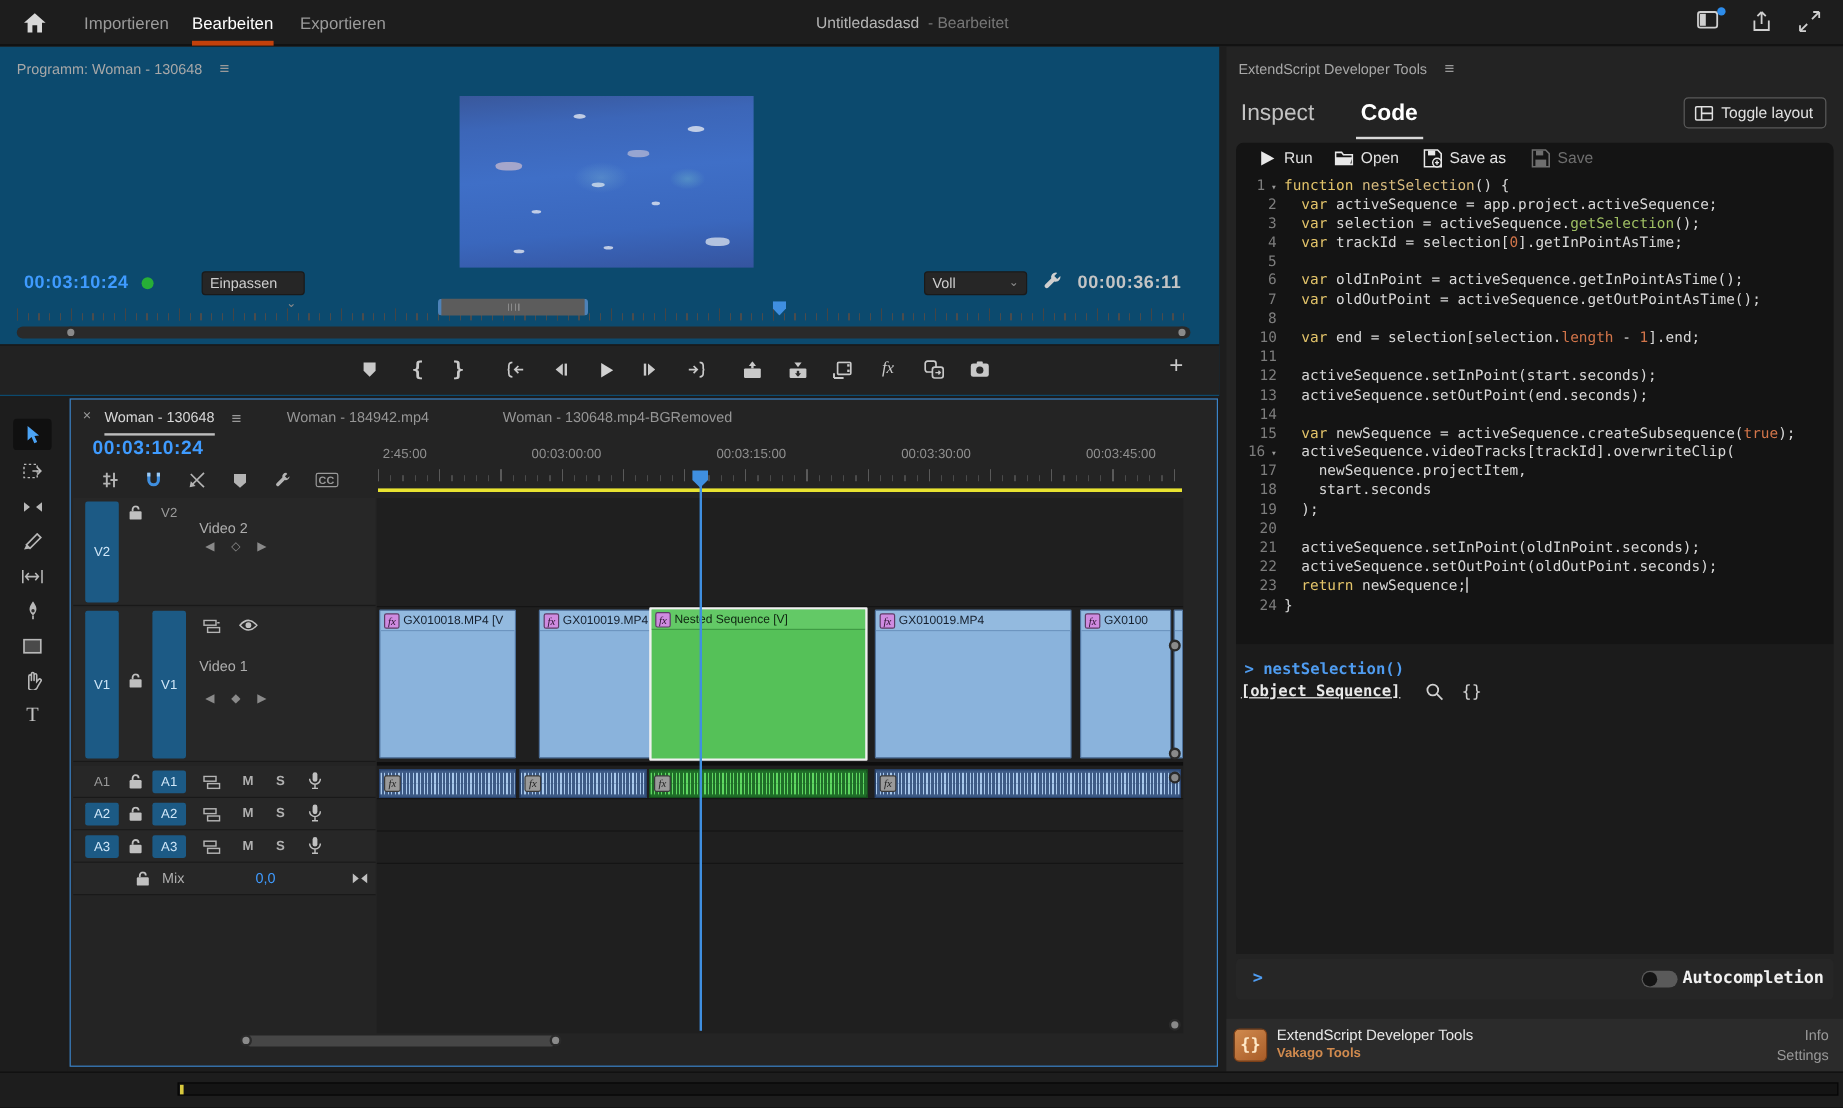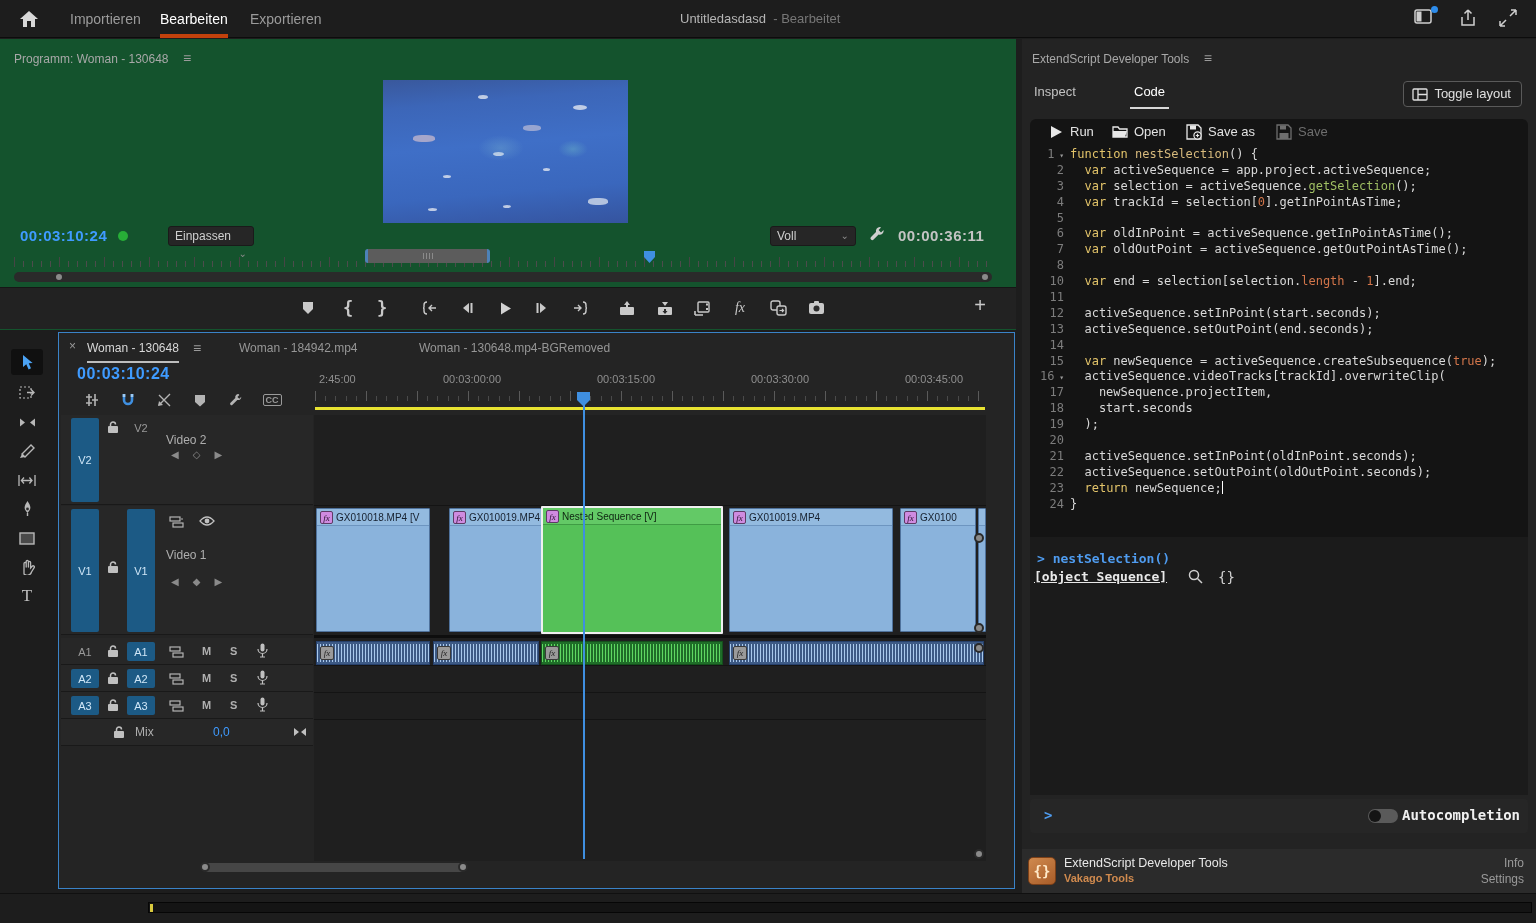--- a/index.html
+++ b/index.html
@@ -12,21 +12,21 @@
   .topbar { position:absolute; left:0; top:0; width:1536px; height:38px; background:#1d1d1d; border-bottom:1px solid #0c0c0c; }
   .home-btn { position:absolute; left:18px; top:8px; width:28px; height:22px; color:#d8d8d8; }
   .top-tab { position:absolute; top:0; height:38px; line-height:38px; font-size:14px; color:#9b9b9b; cursor:default; }
   .top-tab.active { color:#fff; border-bottom:4px solid #c2410c; }
   .doc-title { position:absolute; top:0; height:38px; line-height:38px; font-size:13px; color:#b5b5b5; }
   .doc-state { color:#777; font-size:13px; }
   .top-icon { position:absolute; top:8px; width:22px; height:22px; color:#cfcfcf; }
   .blue-dot { position:absolute; right:-2px; top:-2px; width:7px; height:7px; border-radius:50%; background:#2d8ceb; }
 
   
-  .monitor { position:absolute; left:0; top:39px; width:1016px; height:291px; background:#14532d; }
+  .monitor { position:absolute; left:0; top:39px; width:1016px; height:291px; background:#0c4a6e; }
   .panel-title { font-size:12px; color:#a8a8a8; }
   .menu-glyph { color:#9a9a9a; font-size:14px; }
   .video { position:absolute; left:383px; top:41px; width:245px; height:143px;
            background:linear-gradient(175deg,#39589c 0%,#3c66b8 18%,#3f6fc7 45%,#3a67bd 75%,#35549f 100%); overflow:hidden; }
   .video .speck { position:absolute; border-radius:50%; background:rgba(225,230,240,.8); }
   .tc-blue { color:#3f9bff; font-weight:bold; font-size:15px; letter-spacing:.5px; }
   .status-dot { position:absolute; left:118px; top:192px; width:10px; height:10px; border-radius:50%; background:#27ae37; }
   .dropdown { position:absolute; height:20px; background:#262626; border:1px solid #1a1a1a; border-radius:3px;
               font-size:12px; color:#cfcfcf; line-height:18px; padding:0 6px; }
   .dd-chev { float:right; margin-left:10px; color:#8a8a8a; font-size:10px; }
@@ -94,22 +94,22 @@
        background:repeating-linear-gradient(90deg,#a9c9ec 0 1px,transparent 1px 3px),repeating-linear-gradient(90deg,transparent 0 6px,rgba(61,90,133,.85) 6px 10px); }
   .aclip .w1{ top:2px; } .aclip .w2{ bottom:2px; }
   .aclip.green { background:#1f6d28; border-color:#14501c; }
   .aclip.green .w1,.aclip.green .w2 { background:repeating-linear-gradient(90deg,#5fd862 0 1px,transparent 1px 3px),repeating-linear-gradient(90deg,transparent 0 6px,rgba(31,109,40,.85) 6px 10px); }
   .afxb { position:absolute; left:3px; top:4px; width:14px; height:14px; background:#9a9a9a; border:1px solid #3a3a3a; border-radius:2px;
           font-style:italic; font-size:9px; line-height:13px; text-align:center; color:#1e1e1e; font-family:"Liberation Serif",serif; }
   .hscroll { position:absolute; left:145px; top:530px; width:260px; height:9px; background:#464646; border-radius:5px; }
 
   
   .rpanel { position:absolute; left:1022px; top:39px; width:514px; height:854px; background:#232323; }
-  .rp-tab { position:absolute; top:45px; font-size:13px; color:#c2c2c2; }
-  .rp-tab.active { color:#fff; font-weight:normal; }
+  .rp-tab { position:absolute; top:45px; font-size:19px; color:#c2c2c2; }
+  .rp-tab.active { color:#fff; font-weight:bold; }
   .rp-tab.active::after { content:""; position:absolute; left:-4px; right:-4px; bottom:-10px; height:2px; background:#d8d8d8; }
   .toggle-layout { position:absolute; right:14px; top:42px; height:26px; border:1px solid #5a5a5a; border-radius:4px;
                    font-size:13px; color:#e0e0e0; line-height:24px; padding:0 10px 0 30px; background:#1f1f1f; }
   .code-block { position:absolute; left:8px; top:80px; width:498px; height:418px; background:#141414; border-radius:6px 6px 0 0; }
   .code-toolbar { position:absolute; left:0; top:0; width:100%; height:26px; }
   .ct-btn { position:absolute; top:3px; height:20px; font-size:13px; color:#e2e2e2; line-height:20px; padding-left:22px; }
   .ct-btn.disabled { color:#6e6e6e; }
   .ct-ic { position:absolute; left:0; top:2px; width:16px; height:16px; }
   .editor { position:absolute; left:0; top:28px; width:100%; height:388px; font-family:"DejaVu Sans Mono",monospace; font-size:12px; line-height:15.9px; }
   .code-line { white-space:pre; height:15.9px; }

